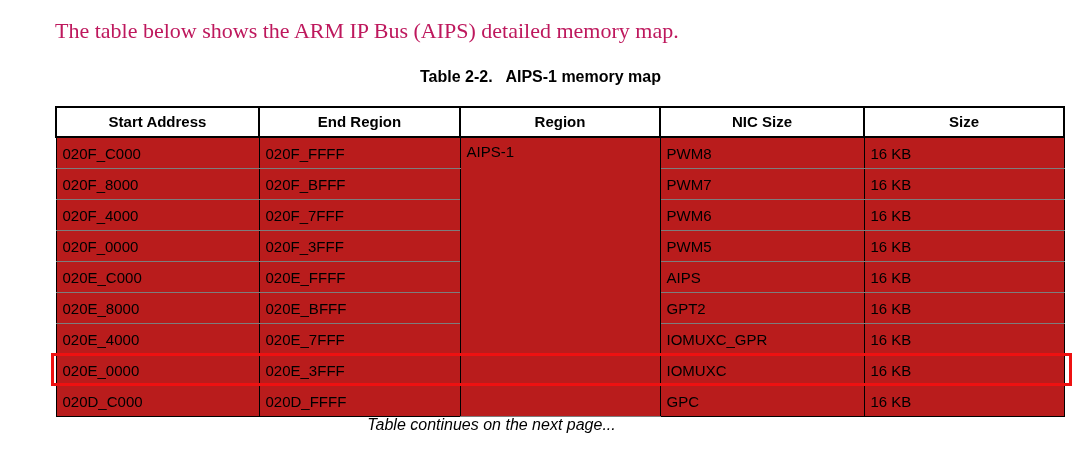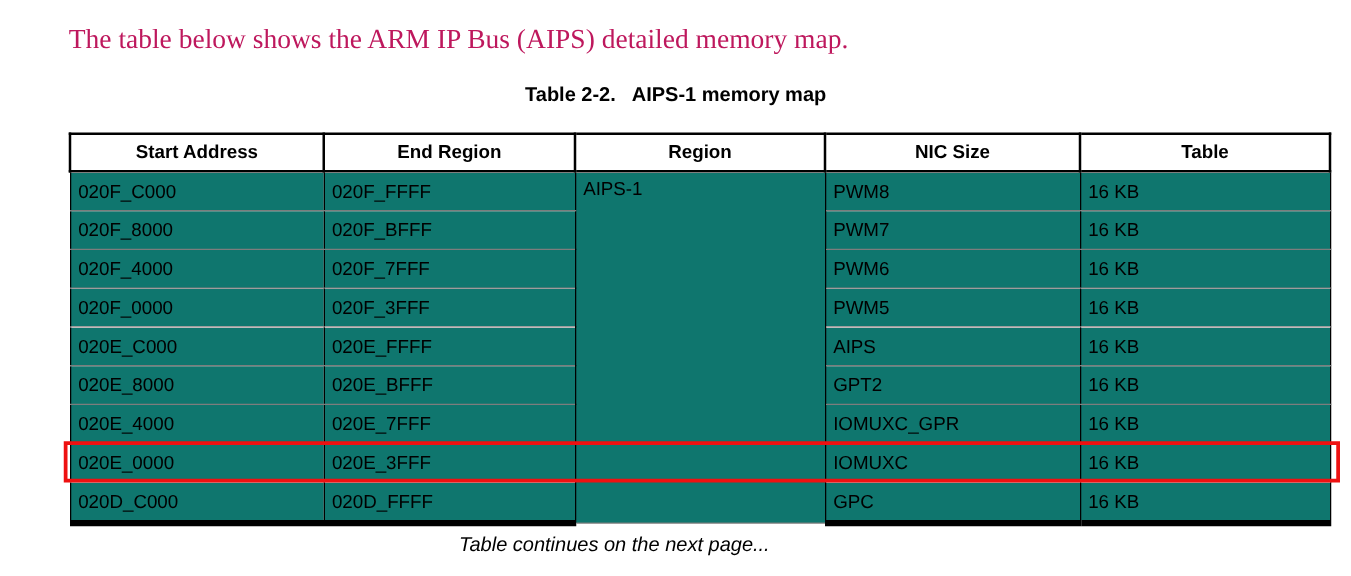--- a/index.html
+++ b/index.html
@@ -81,57 +81,57 @@
     text-align: left;
     vertical-align: middle;
     font-family: "Liberation Sans", sans-serif;
     font-weight: normal;
     font-size: 15px;
     color: #000000;
     border-top: 1px solid #7d7d7d;
     border-bottom: 1px solid #7d7d7d;
     border-left: 1px solid #000000;
     border-right: 1px solid #000000;
-    background: #0f766e;
+    background: #b91c1c;
     white-space: nowrap;
     overflow: hidden;
   }
 
   
   #memory-map-table td.region-cell {
     vertical-align: top;
     padding-top: 5px;
     border-top: 1px solid #7d7d7d;
     border-bottom: 1px solid #7d7d7d;
     margin-top: 16px;
   }
 
   
   #memory-map-table tbody tr:last-child td {
-    border-bottom: 5px solid #000000;
+    border-bottom: 1px solid #000000;
   }
 
   
   #highlight-box {
     position: absolute;
     left: 51px;
     top: 353px;
     width: 1021px;
     height: 33px;
     border: 3px solid #ee1111;
     box-sizing: border-box;
     pointer-events: none;
     background: transparent;
   }
 
   
   #continuation-note {
     position: absolute;
     left: 0;
-    top: 428px;
+    top: 416px;
     width: 983px;
     text-align: center;
     font-family: "Liberation Sans", sans-serif;
     font-style: italic;
     font-size: 16px;
     color: #000000;
   }
 </style>
 </head>
 <body>
@@ -147,21 +147,21 @@
       <col class="c-region">
       <col class="c-nic">
       <col class="c-size">
   </colgroup>
   <thead>
     <tr>
       <th>Start Address</th>
       <th>End Region</th>
       <th>Region</th>
       <th>NIC Size</th>
-      <th>Table</th>
+      <th>Size</th>
     </tr>
   </thead>
   <tbody id="table-body">
       <tr>
         <td>020F_C000</td>
         <td>020F_FFFF</td>
         <td class="region-cell" rowspan="9">AIPS-1</td>
         <td>PWM8</td>
         <td>16 KB</td>
       </tr>

